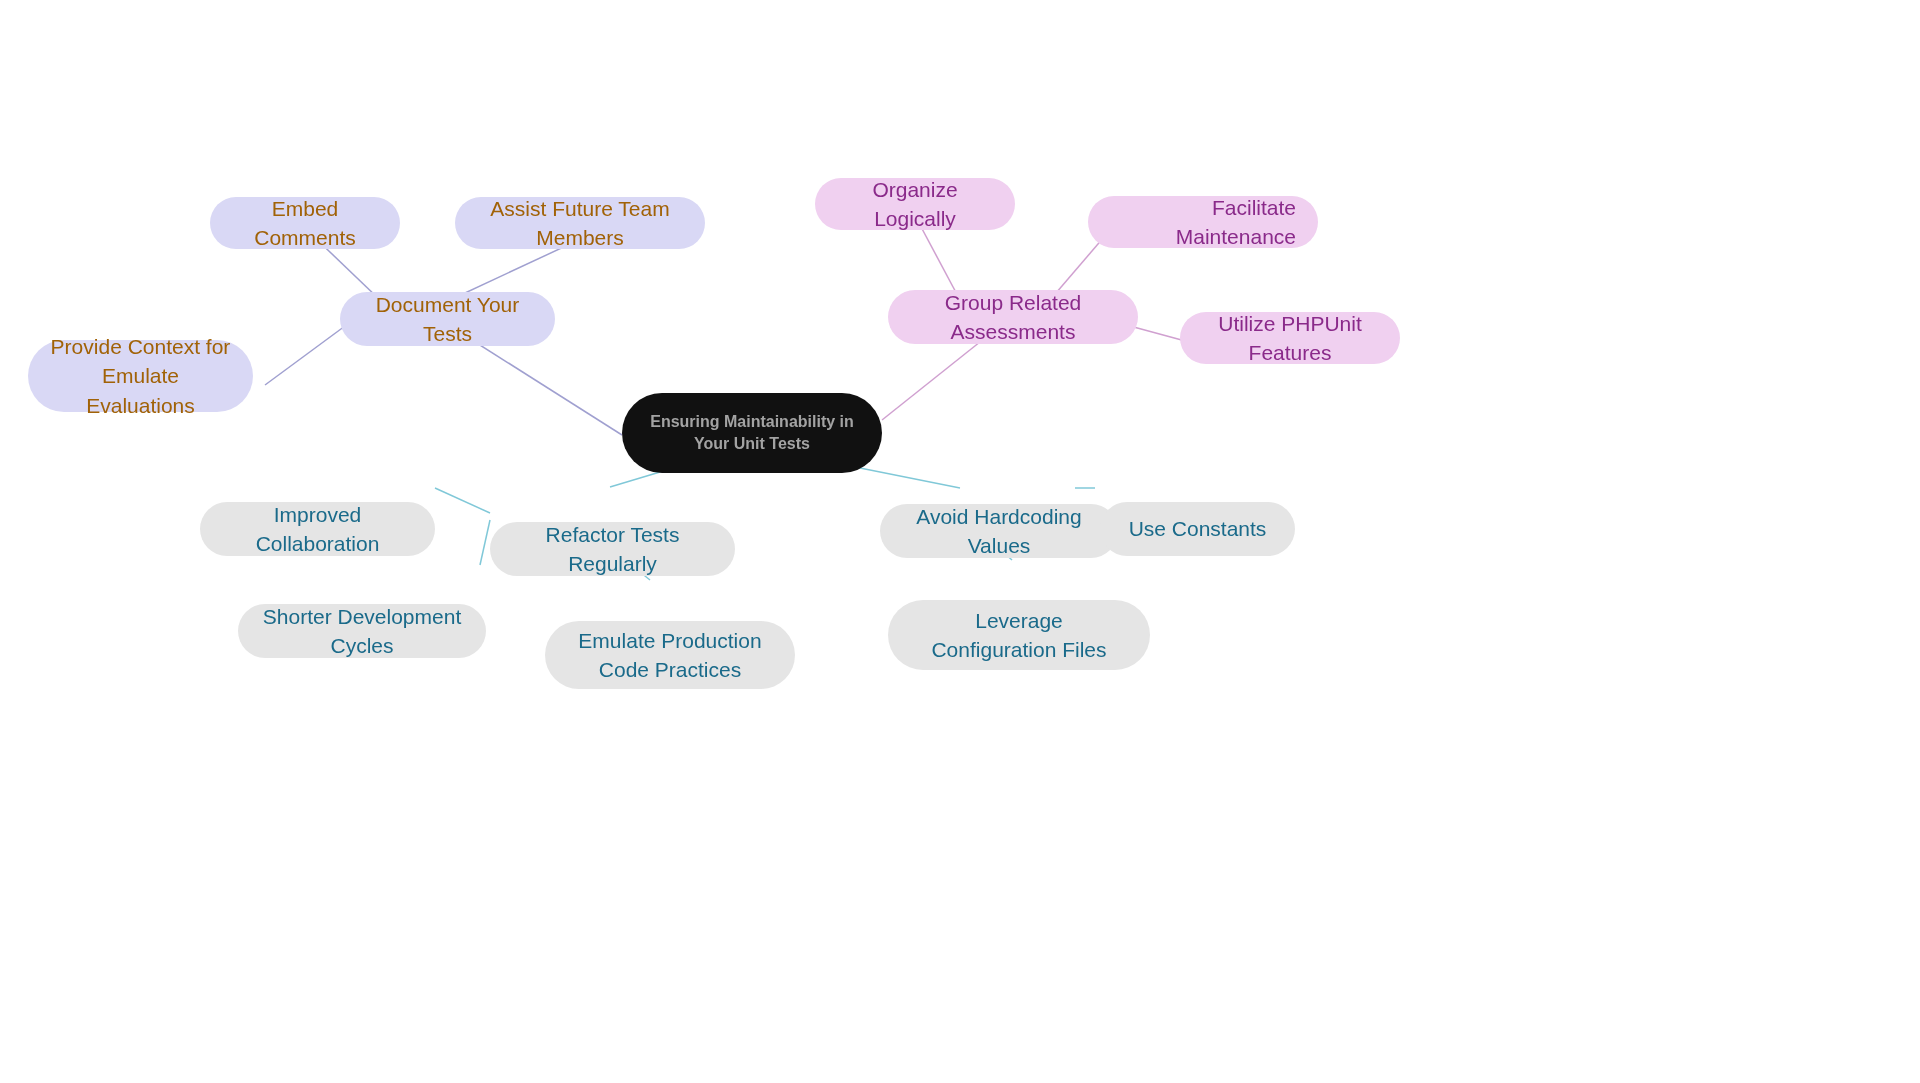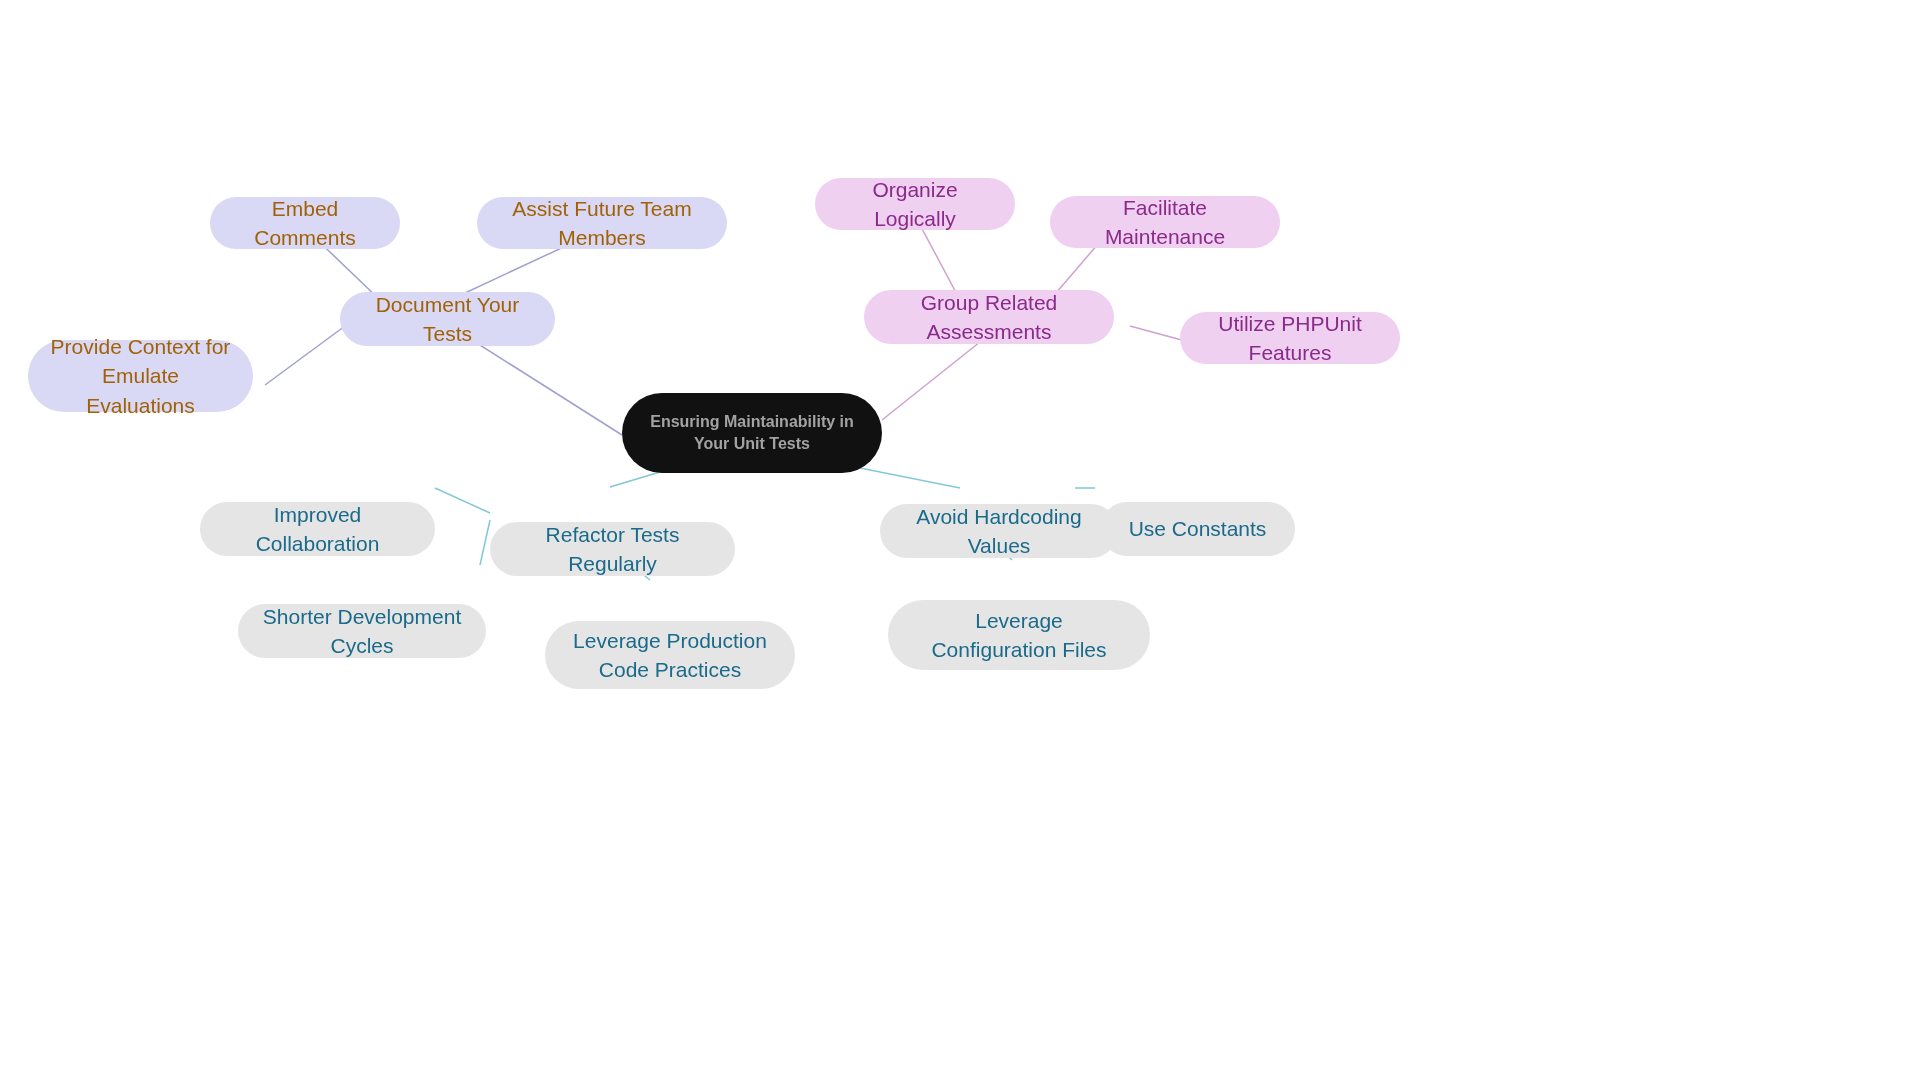--- a/index.html
+++ b/index.html
@@ -99,37 +99,37 @@
 
   <line x1="960" y1="514" x2="1012" y2="560" stroke="#80c8d8" stroke-width="1.5"></line>
 </svg>
 
 <div class="node node-center" style="left: 622px; top: 393px; width: 260px; height: 80px;">Ensuring Maintainability in Your Unit Tests</div>
 
 <div class="node node-purple" style="left: 340px; top: 292px; width: 215px; height: 54px;">Document Your Tests</div>
 
 <div class="node node-purple" style="left: 210px; top: 197px; width: 190px; height: 52px;">Embed Comments</div>
 
-<div class="node node-purple" style="left: 477px; top: 197px; width: 250px; height: 52px;">Assist Future Team Members</div>
+<div class="node node-purple" style="left: 455px; top: 197px; width: 250px; height: 52px;">Assist Future Team Members</div>
 
 <div class="node node-purple" style="left: 28px; top: 340px; width: 225px; height: 72px;">Provide Context for Emulate Evaluations</div>
 
-<div class="node node-pink" style="left: 864px; top: 290px; width: 250px; height: 54px;">Group Related Assessments</div>
+<div class="node node-pink" style="left: 888px; top: 290px; width: 250px; height: 54px;">Group Related Assessments</div>
 
 <div class="node node-pink" style="left: 815px; top: 178px; width: 200px; height: 52px;">Organize Logically</div>
 
-<div class="node node-pink" style="left: 1050px; top: 196px; width: 230px; height: 52px;">Facilitate Maintenance</div>
+<div class="node node-pink" style="left: 1088px; top: 196px; width: 230px; height: 52px; text-align: right;">Facilitate Maintenance</div>
 
 <div class="node node-pink" style="left: 1180px; top: 312px; width: 220px; height: 52px;">Utilize PHPUnit Features</div>
 
 <div class="node node-cyan" style="left: 490px; top: 474px; width: 245px; height: 54px;">Refactor Tests Regularly</div>
 
 <div class="node node-cyan" style="left: 200px; top: 454px; width: 235px; height: 54px;">Improved Collaboration</div>
 
 <div class="node node-cyan" style="left: 238px; top: 556px; width: 248px; height: 54px;">Shorter Development Cycles</div>
 
-<div class="node node-cyan" style="left: 545px; top: 573px; width: 250px; height: 68px;">Leverage Production Code Practices</div>
+<div class="node node-cyan" style="left: 545px; top: 573px; width: 250px; height: 68px;">Emulate Production Code Practices</div>
 
 <div class="node node-cyan" style="left: 880px; top: 456px; width: 238px; height: 54px;">Avoid Hardcoding Values</div>
 
 <div class="node node-cyan" style="left: 1100px; top: 454px; width: 195px; height: 54px;">Use Constants</div>
 
 <div class="node node-cyan" style="left: 888px; top: 552px; width: 262px; height: 70px;">Leverage Configuration Files</div>
 
 </body></html>

